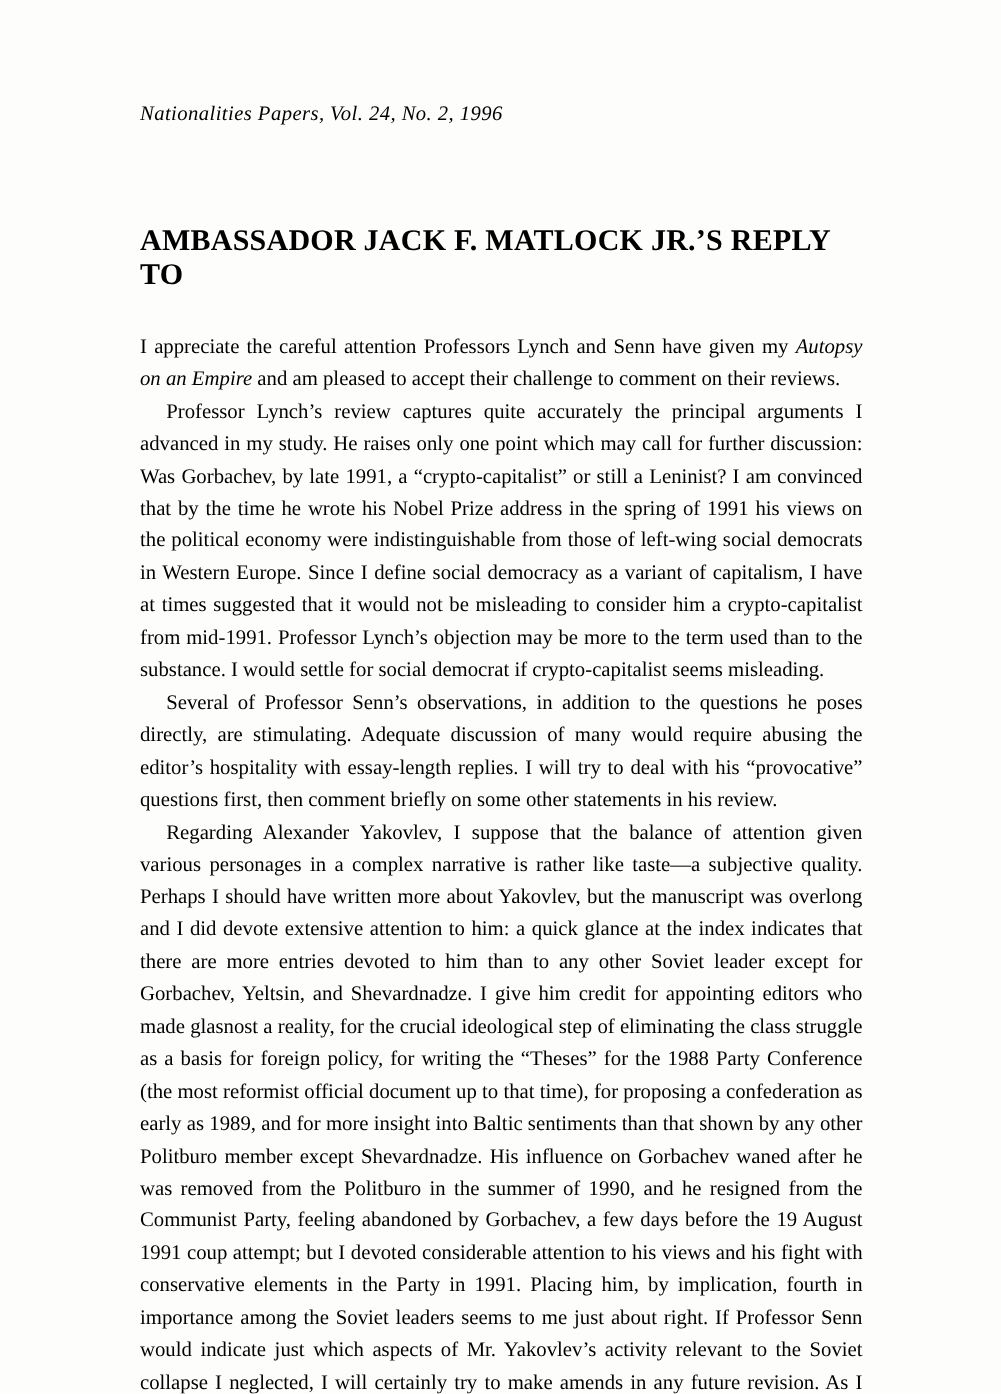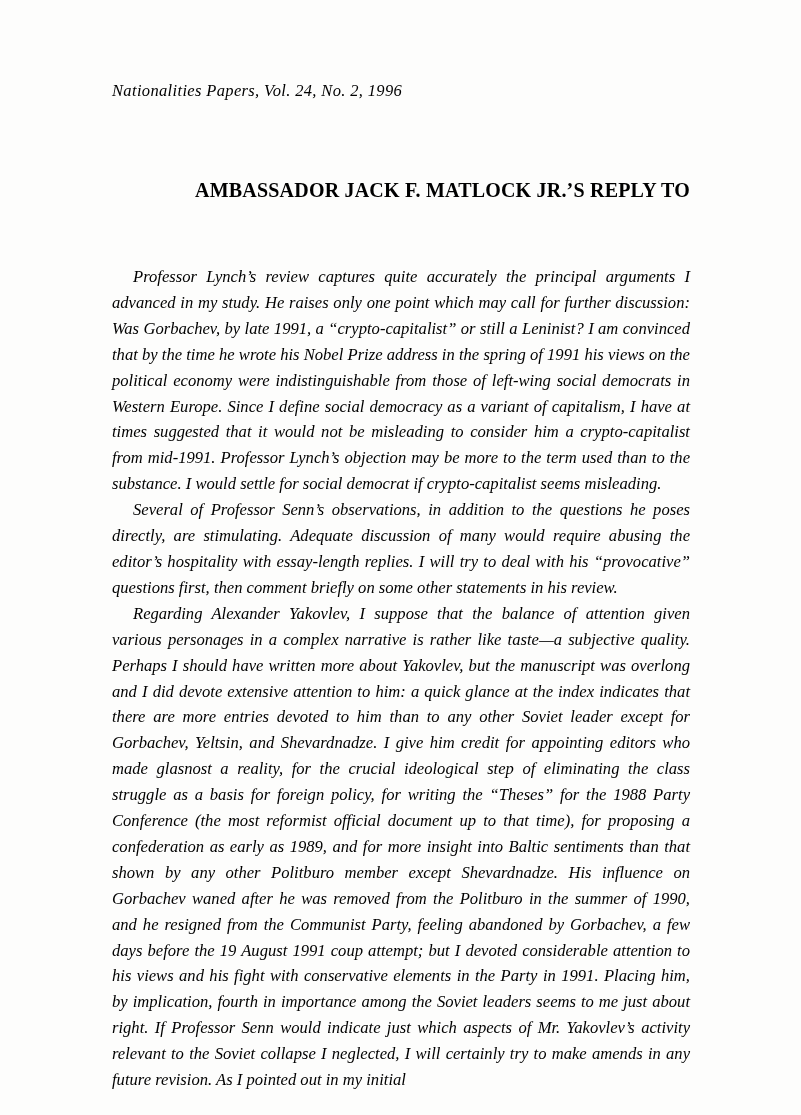--- a/index.html
+++ b/index.html
@@ -34,23 +34,23 @@
     font-style: italic;
     font-size: 16.5px;
     letter-spacing: 0.35px;
     white-space: nowrap;
   }
   .article-title {
     position: absolute;
     top: 164px;
     left: 0;
     width: 578px;
-    text-align: right;
+    text-align: left;
     font-weight: bold;
-    font-size: 20px;
+    font-size: 24px;
     line-height: 27px;
     letter-spacing: 0.2px;
   }
   .article-title .title-line {
     display: block;
   }
   .body-copy {
     position: absolute;
     top: 264px;
     left: 0;
@@ -60,21 +60,20 @@
     text-align: justify;
     text-justify: inter-word;
     hyphens: none;
   }
   .body-copy p {
     margin: 0;
     text-indent: 0;
   }
   .body-copy p.indented {
     text-indent: 21px;
-    font-style: italic;
   }
   .body-copy p:last-child {
     text-align: justify;
   }
   cite, .work-title {
     font-style: italic;
   }
   .footer-note {
     position: absolute;
     left: 112px;
@@ -92,20 +91,21 @@
   <div class="page-inner">
 
     <div class="journal-header">Nationalities Papers, Vol. 24, No. 2, 1996</div>
 
     <h1 class="article-title">
       <span class="title-line">AMBASSADOR JACK F. MATLOCK JR.’S REPLY TO</span>
     </h1>
 
     <div class="body-copy">
 
+      <p><span>I appreciate the careful attention Professors Lynch and Senn have given my </span><cite class="work-title">Autopsy on an Empire</cite><span> and am pleased to accept their challenge to comment on their reviews.</span></p>
 
       <p class="indented">Professor Lynch’s review captures quite accurately the principal arguments I advanced in my study. He raises only one point which may call for further discussion: Was Gorbachev, by late 1991, a “crypto-capitalist” or still a Leninist? I am convinced that by the time he wrote his Nobel Prize address in the spring of 1991 his views on the political economy were indistinguishable from those of left-wing social democrats in Western Europe. Since I define social democracy as a variant of capitalism, I have at times suggested that it would not be misleading to consider him a crypto-capitalist from mid-1991. Professor Lynch’s objection may be more to the term used than to the substance. I would settle for social democrat if crypto-capitalist seems misleading.</p>
 
       <p class="indented">Several of Professor Senn’s observations, in addition to the questions he poses directly, are stimulating. Adequate discussion of many would require abusing the editor’s hospitality with essay-length replies. I will try to deal with his “provocative” questions first, then comment briefly on some other statements in his review.</p>
 
       <p class="indented">Regarding Alexander Yakovlev, I suppose that the balance of attention given various personages in a complex narrative is rather like taste—a subjective quality. Perhaps I should have written more about Yakovlev, but the manuscript was overlong and I did devote extensive attention to him: a quick glance at the index indicates that there are more entries devoted to him than to any other Soviet leader except for Gorbachev, Yeltsin, and Shevardnadze. I give him credit for appointing editors who made glasnost a reality, for the crucial ideological step of eliminating the class struggle as a basis for foreign policy, for writing the “Theses” for the 1988 Party Conference (the most reformist official document up to that time), for proposing a confederation as early as 1989, and for more insight into Baltic sentiments than that shown by any other Politburo member except Shevardnadze. His influence on Gorbachev waned after he was removed from the Politburo in the summer of 1990, and he resigned from the Communist Party, feeling abandoned by Gorbachev, a few days before the 19 August 1991 coup attempt; but I devoted considerable attention to his views and his fight with conservative elements in the Party in 1991. Placing him, by implication, fourth in importance among the Soviet leaders seems to me just about right. If Professor Senn would indicate just which aspects of Mr. Yakovlev’s activity relevant to the Soviet collapse I neglected, I will certainly try to make amends in any future revision. As I pointed out in my initial</p>
 
     </div>
   </div>
 

